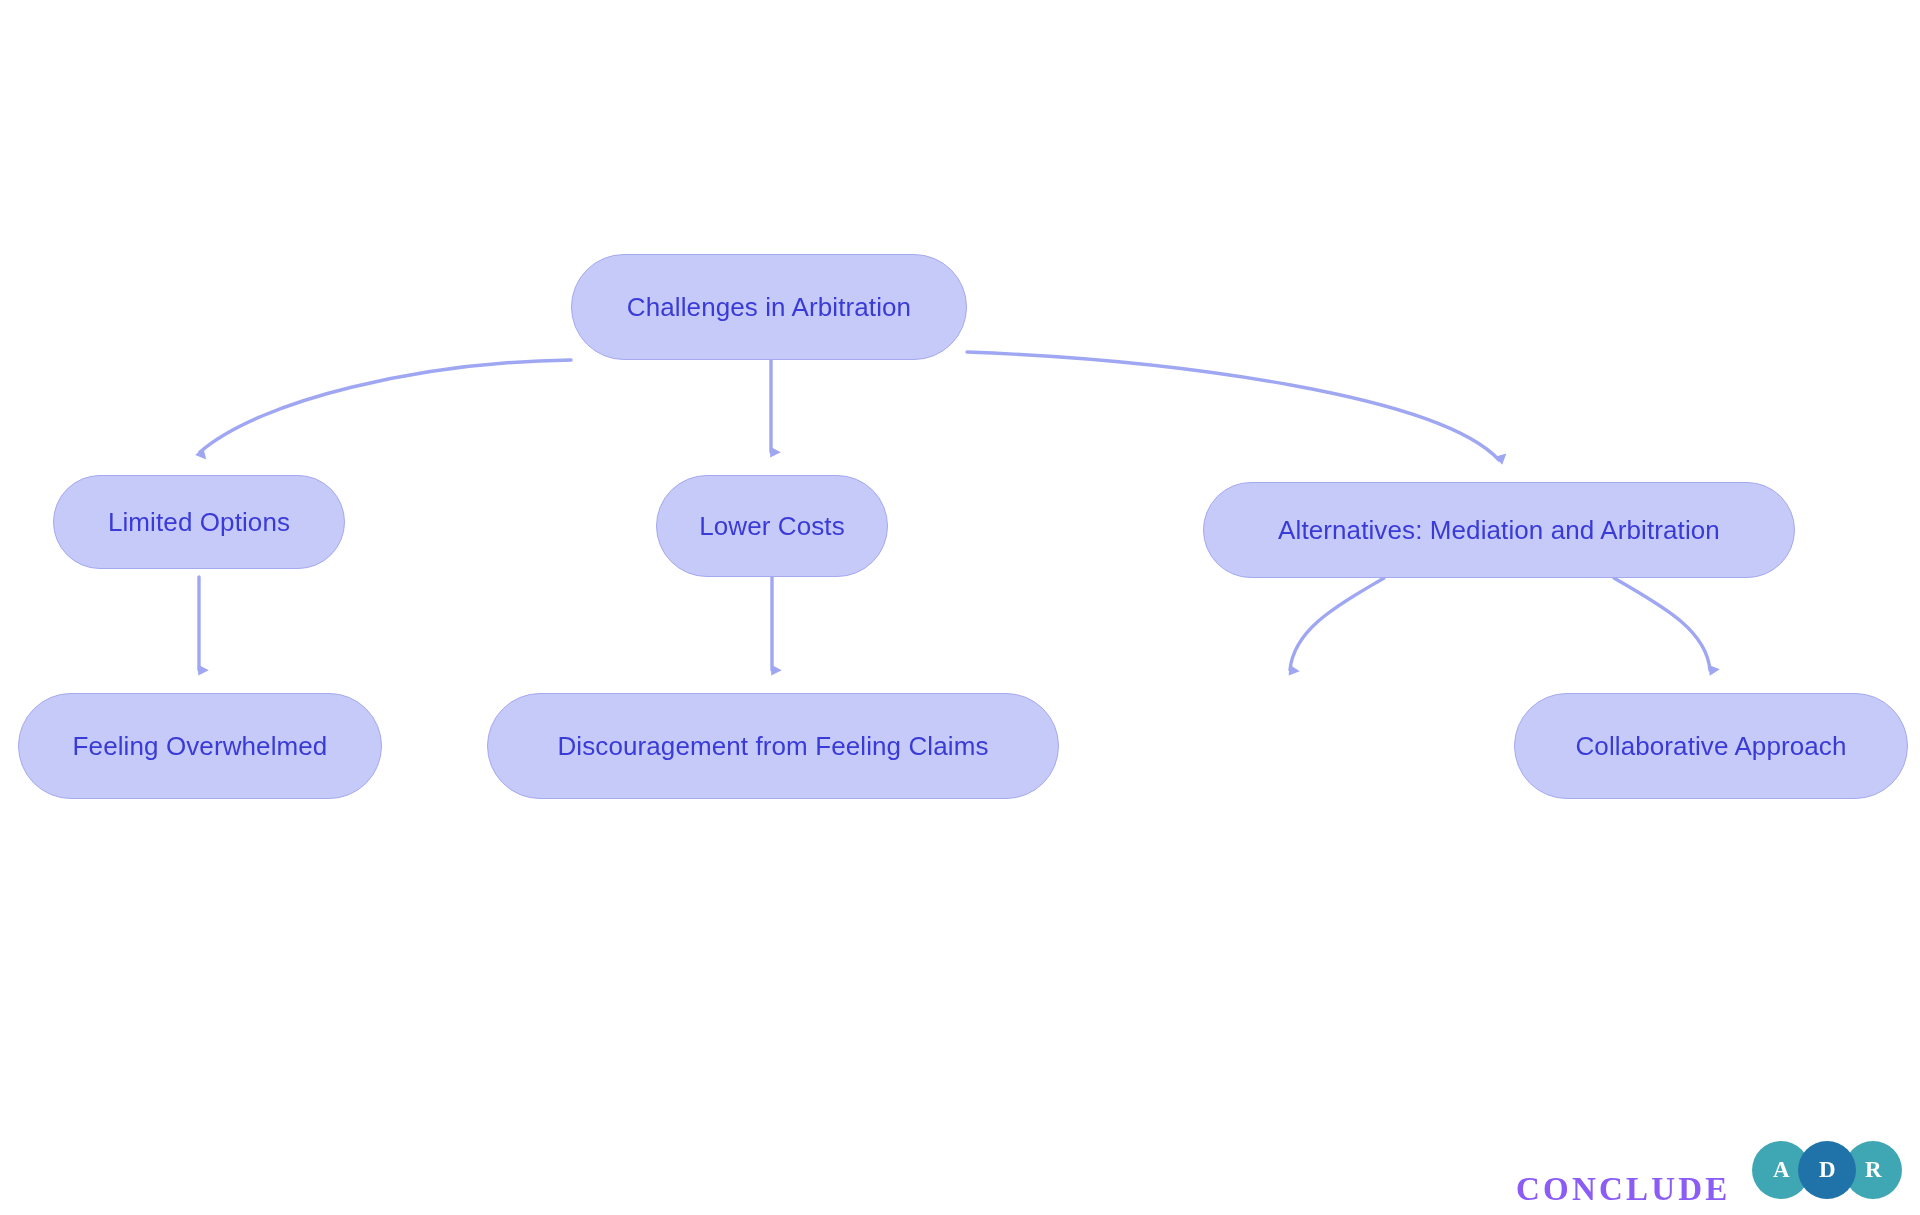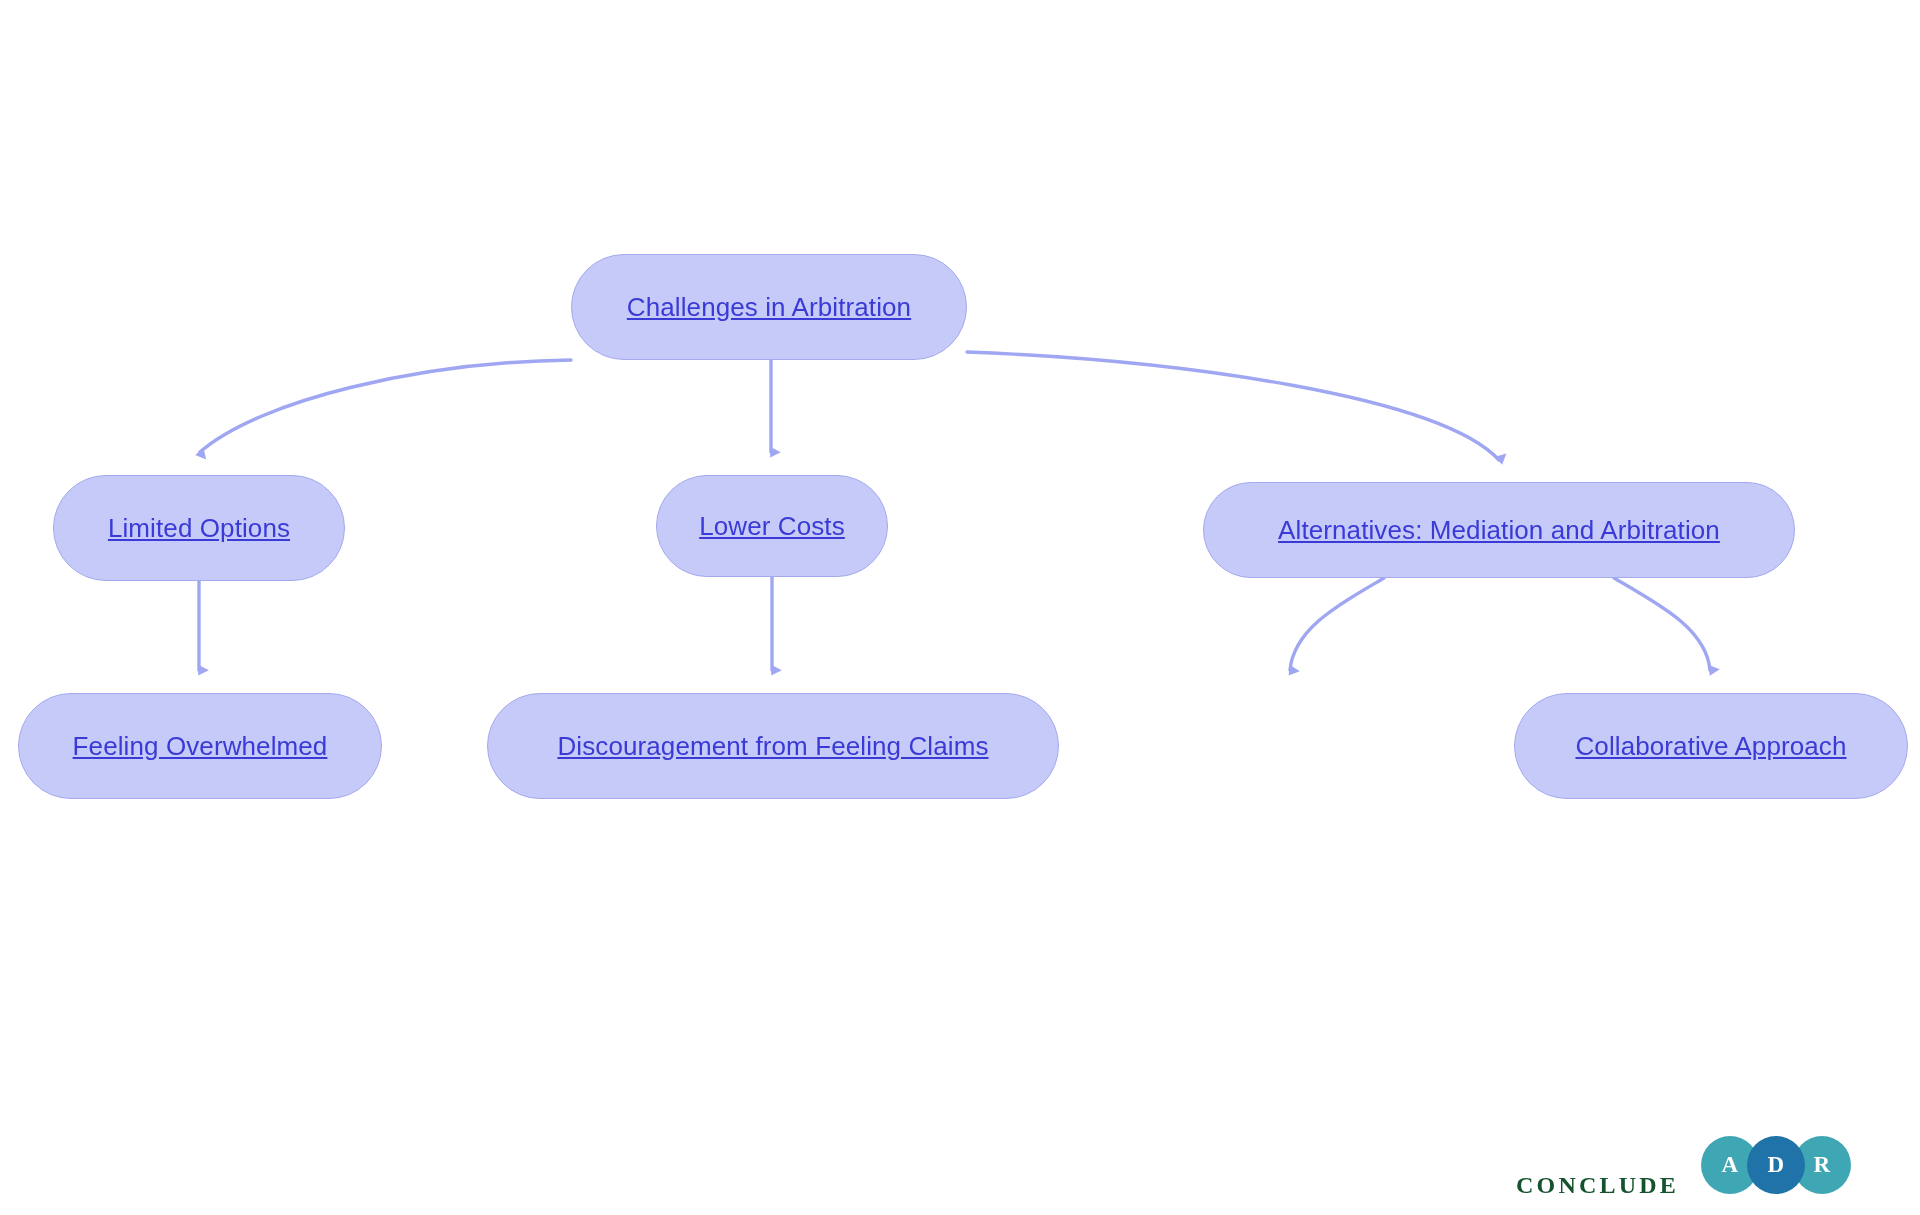--- a/index.html
+++ b/index.html
@@ -42,34 +42,33 @@
     font-size: 26px;
     font-weight: 400;
     letter-spacing: 0.1px;
     white-space: nowrap;
     user-select: none;
   }
   .node-label {
     display: block;
     line-height: 1;
     padding: 0 10px;
-    text-decoration: underline;
   }
 
   
   #logo {
     position: absolute;
     display: flex;
     align-items: center;
     gap: 22px;
   }
   #logo-word {
-    color: #14532d;
+    color: #8b5cf6;
     font-family: "Liberation Serif", serif;
-    font-size: 24px;
+    font-size: 33px;
     font-weight: 700;
     letter-spacing: 3.2px;
     line-height: 1;
     margin-top: 40px;
   }
   #logo-circles {
     display: flex;
     align-items: center;
   }
   .logo-circle {
@@ -115,21 +114,21 @@
       <path d="M 1384 578 C 1340 604, 1294 628, 1290 670" marker-end="url(#arrow)"></path>
 
       <path d="M 1614 578 C 1658 604, 1706 628, 1710 670" marker-end="url(#arrow)"></path>
     </g>
   </svg>
 
   <div class="node" style="left:571px; top:254px; width:396px; height:106px;">
     <span class="node-label">Challenges in Arbitration</span>
   </div>
 
-  <div class="node" style="left:53px; top:475px; width:292px; height:106px;">
+  <div class="node" style="left:53px; top:475px; width:292px; height:94px;">
     <span class="node-label">Limited Options</span>
   </div>
 
   <div class="node" style="left:656px; top:475px; width:232px; height:102px;">
     <span class="node-label">Lower Costs</span>
   </div>
 
   <div class="node" style="left:18px; top:693px; width:364px; height:106px;">
     <span class="node-label">Feeling Overwhelmed</span>
   </div>

